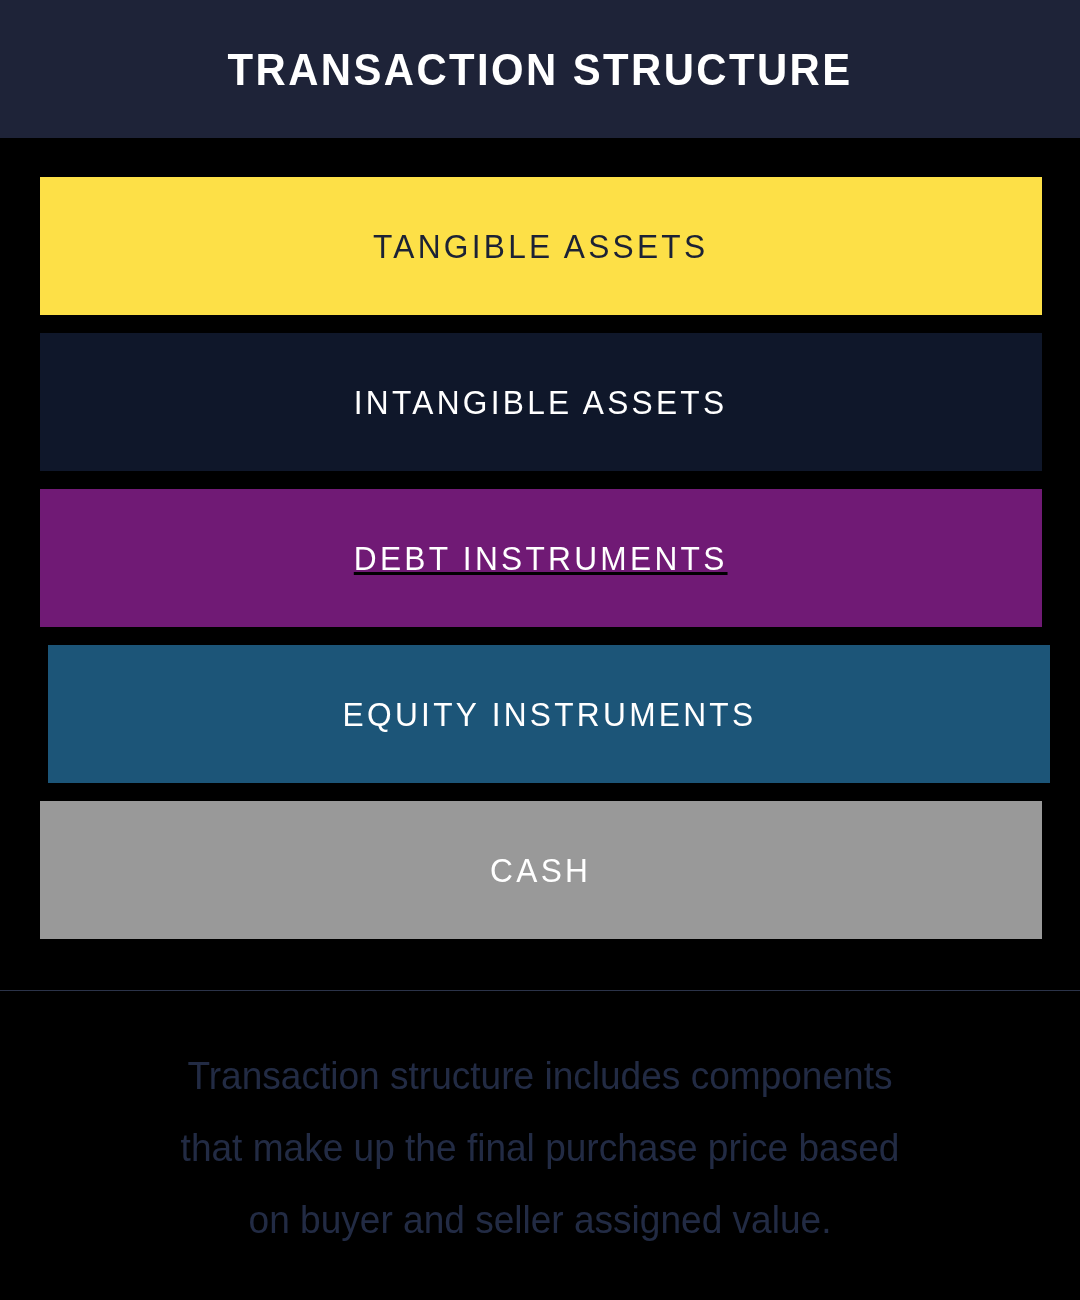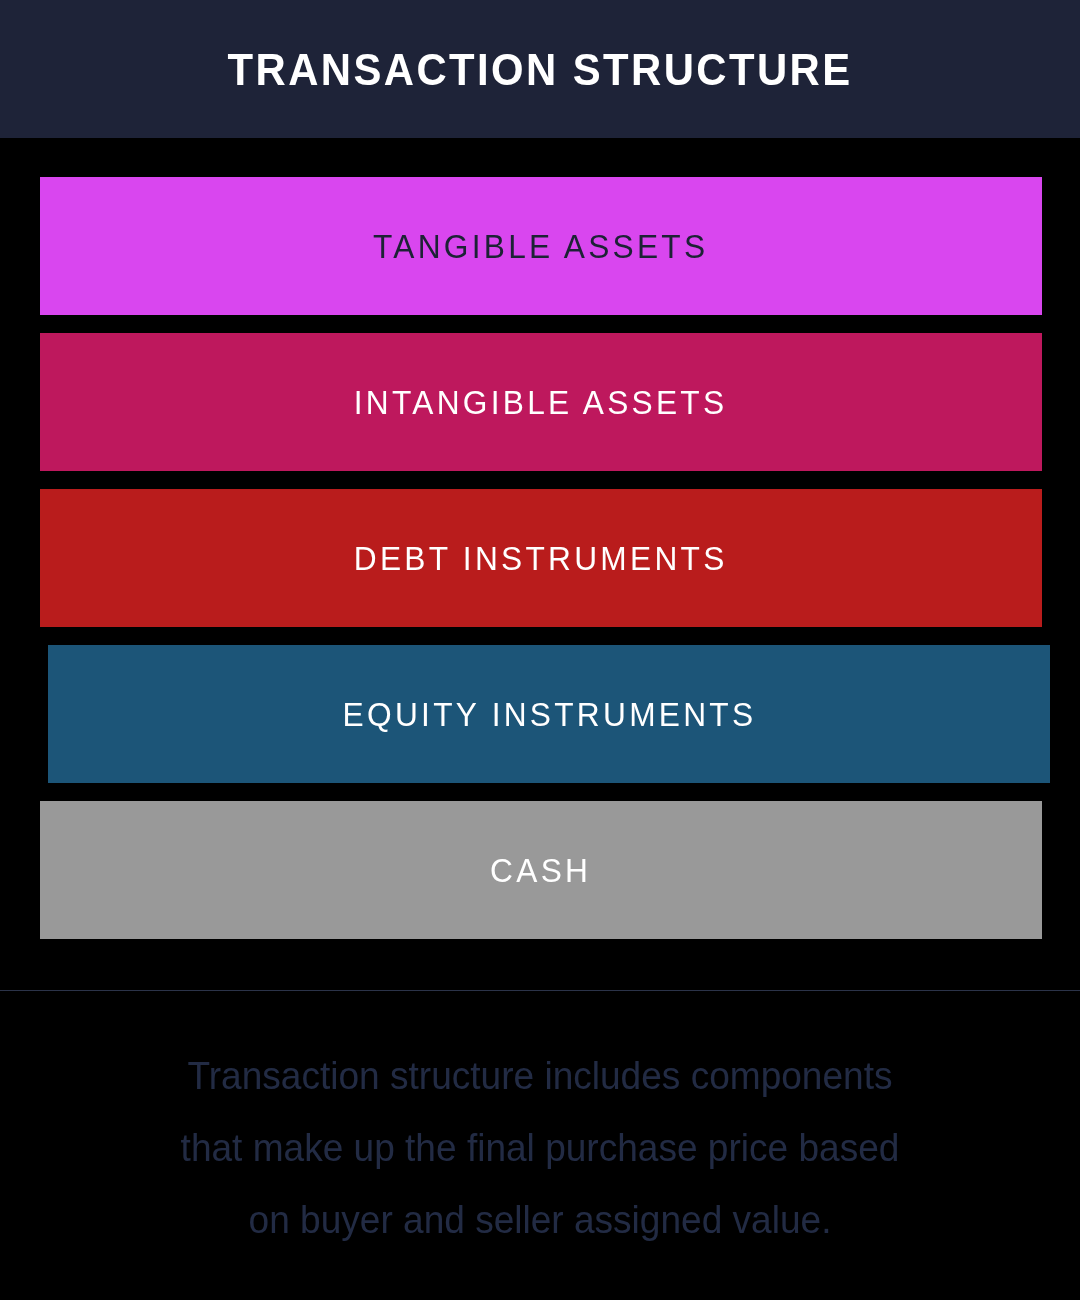--- a/index.html
+++ b/index.html
@@ -106,29 +106,29 @@
 <body>
 
 <div id="page" style="background: rgb(0, 0, 0);">
 
   <div class="header" style="background: rgb(30, 35, 56);">
     <div class="header-title" style="color: rgb(255, 255, 255);">TRANSACTION STRUCTURE</div>
   </div>
 
   <div class="stack">
 
-    <div class="bar" style="background: #d946ef;">
+    <div class="bar" style="background: #fde047;">
       <span class="bar-label" style="color: rgb(28, 34, 53);">TANGIBLE ASSETS</span>
     </div>
 
-    <div class="bar" style="background: #be185d;">
+    <div class="bar" style="background: #0f172a;">
       <span class="bar-label" style="color: rgb(255, 255, 255);">INTANGIBLE ASSETS</span>
     </div>
 
-    <div class="bar" style="background: #b91c1c;">
+    <div class="bar" style="background: #701a75; text-decoration: underline;">
       <span class="bar-label" style="color: rgb(255, 255, 255);">DEBT INSTRUMENTS</span>
     </div>
 
     <div class="bar" style="background: rgb(28, 85, 120); margin-left: 8px;">
       <span class="bar-label" style="color: rgb(255, 255, 255);">EQUITY INSTRUMENTS</span>
     </div>
 
     <div class="bar" style="background: rgb(153, 153, 153);">
       <span class="bar-label" style="color: rgb(255, 255, 255);">CASH</span>
     </div>

